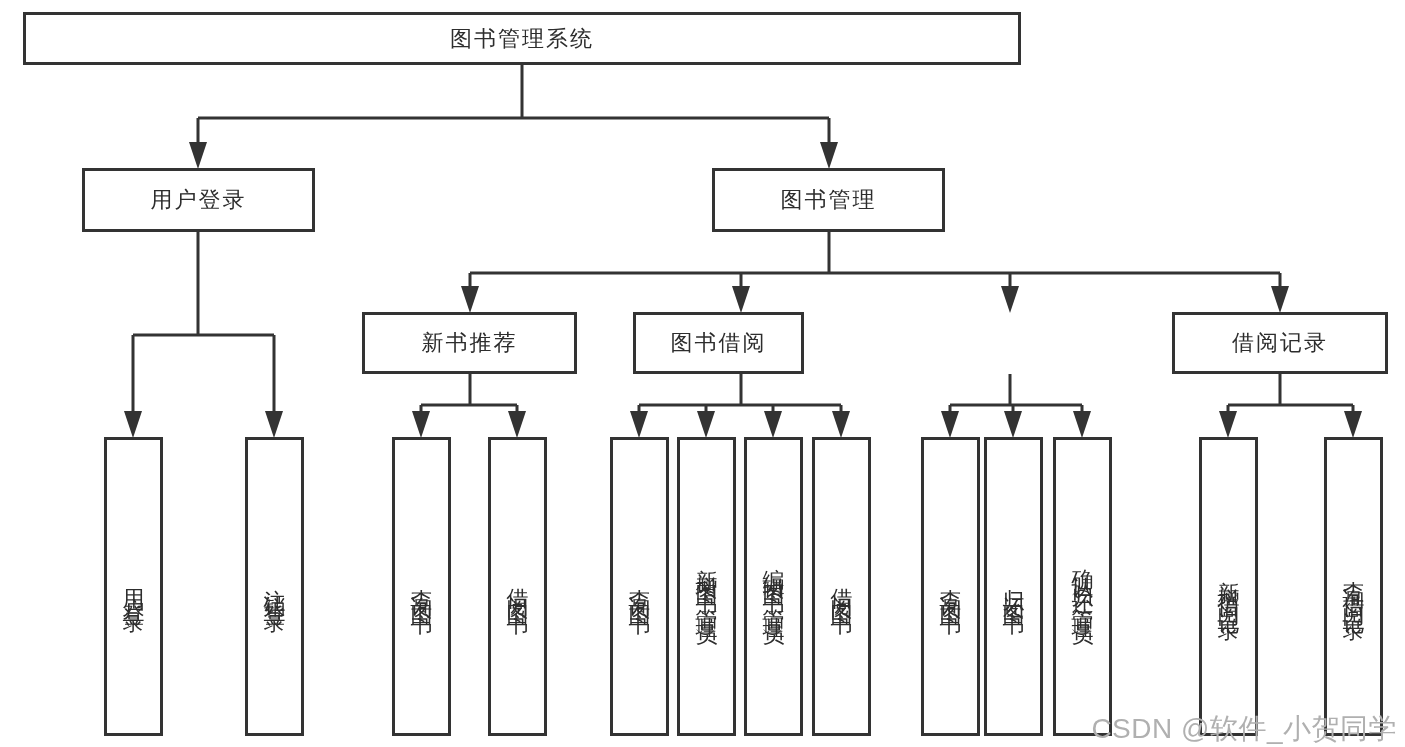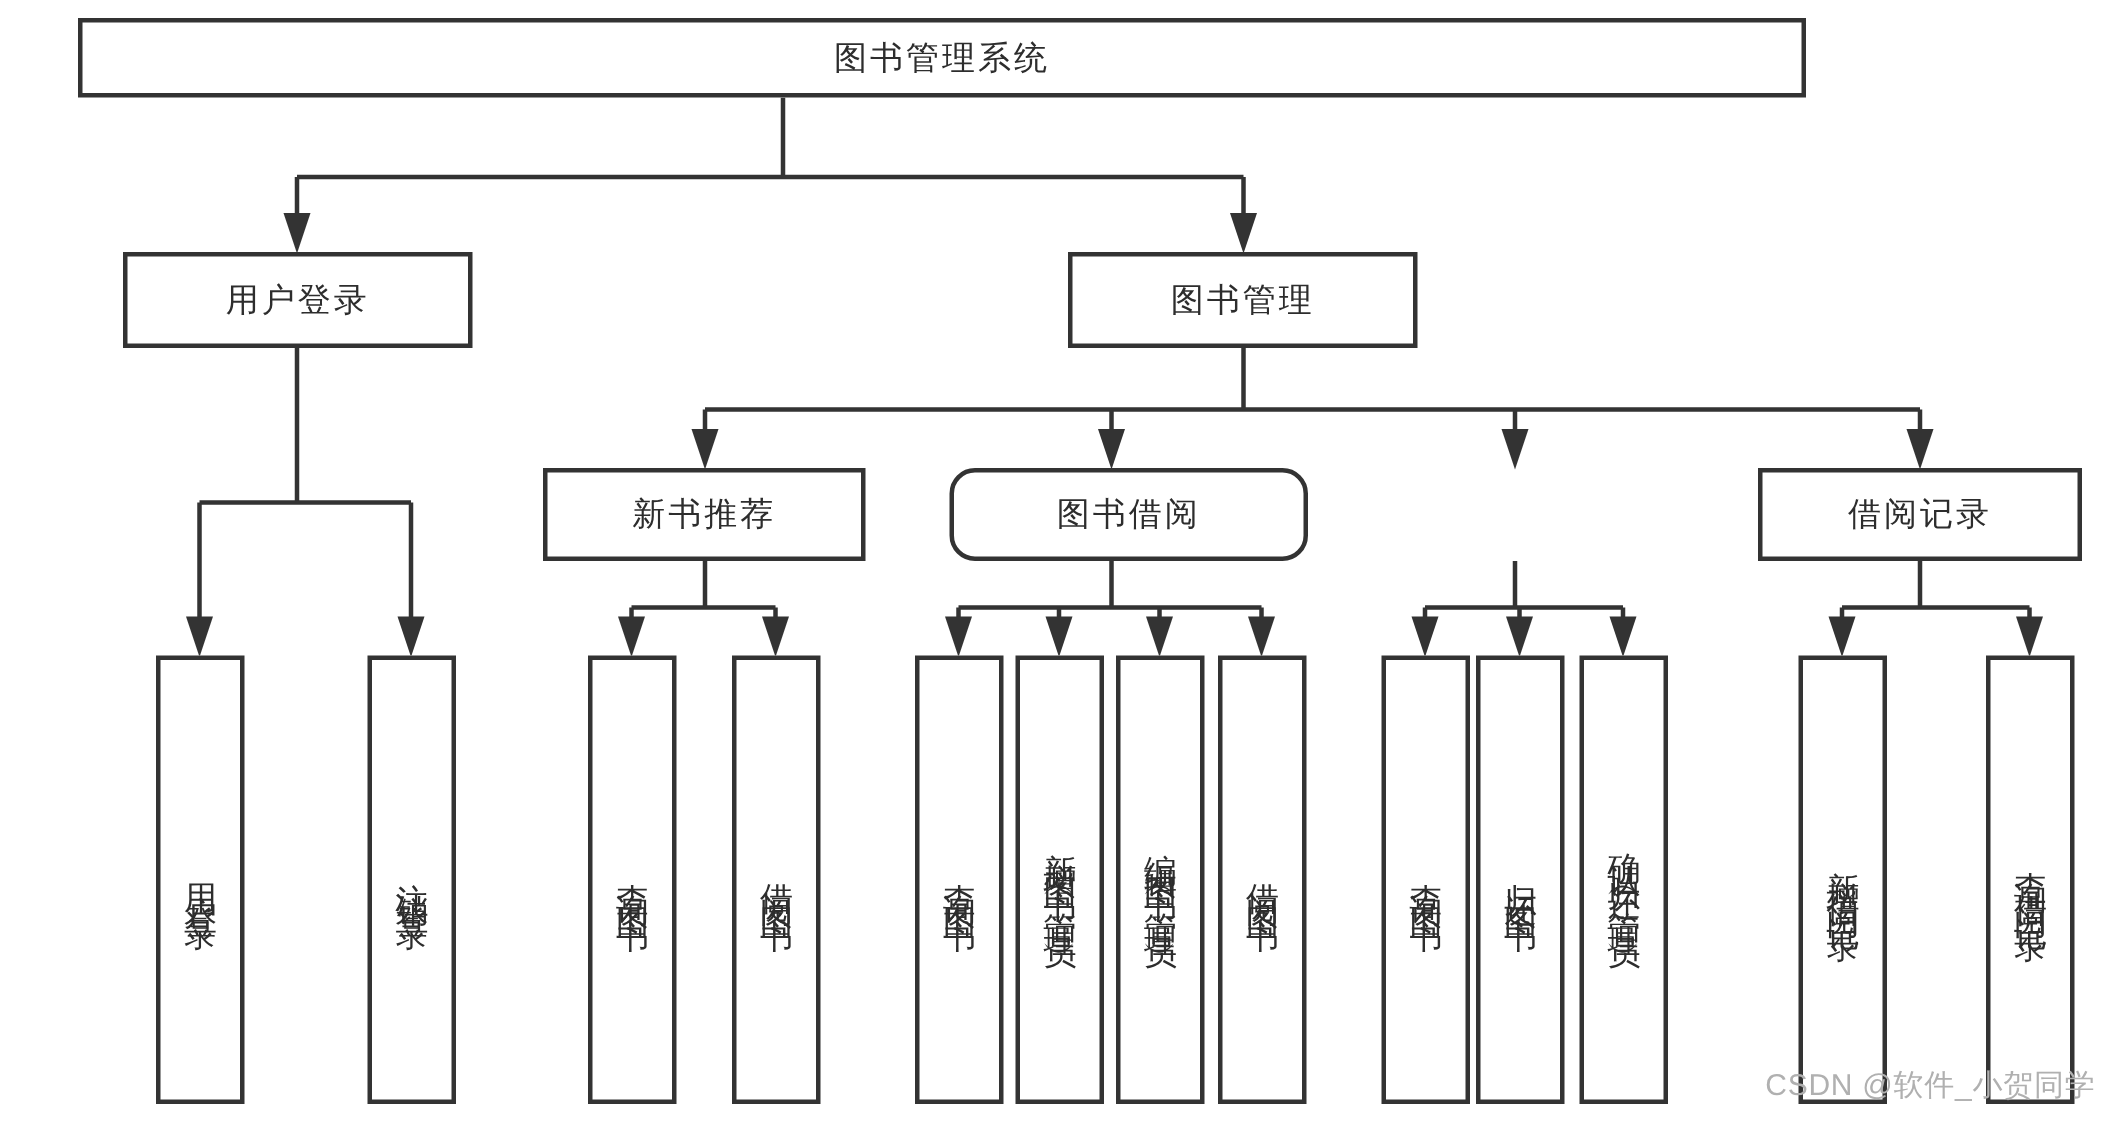--- a/index.html
+++ b/index.html
@@ -37,21 +37,21 @@
     text-orientation: mixed;
     letter-spacing: 8px;
     line-height: 1.1;
     white-space: nowrap;
   }
   .watermark {
     position: absolute;
     right: 8px;
     top: 710px;
     z-index: 3;
-    font-size: 20px;
+    font-size: 28px;
     color: var(--watermark, #b0b0b0);
     letter-spacing: 0.5px;
     white-space: nowrap;
   }
 </style>
 </head>
 <body>
 
 <div class="stage">
 
@@ -91,35 +91,35 @@
       <polygon class="ah" points="1004,411 1022,411 1013,438"></polygon>
       <polygon class="ah" points="1073,411 1091,411 1082,438"></polygon>
     </g>
     <g>
       <path class="ln" d="M1280 374 V405 M1228 405 H1353 M1228 405 V412 M1353 405 V412"></path>
       <polygon class="ah" points="1219,411 1237,411 1228,438"></polygon>
       <polygon class="ah" points="1344,411 1362,411 1353,438"></polygon>
     </g>
   </svg>
 
-  <div class="node h-node" style="left:23px; top:12px; width:1152px; height:53px;margin-left:29px;">
+  <div class="node h-node" style="left:23px; top:12px; width:998px; height:53px;">
     <span>图书管理系统</span>
   </div>
 
   <div class="node h-node" style="left:82px; top:168px; width:233px; height:64px;">
     <span>用户登录</span>
   </div>
   <div class="node h-node" style="left:712px; top:168px; width:233px; height:64px;align-items:center;">
     <span>图书管理</span>
   </div>
 
   <div class="node h-node" style="left:362px; top:312px; width:215px; height:62px;">
     <span>新书推荐</span>
   </div>
-  <div class="node h-node" style="left:633px; top:312px; width:239px; height:62px;border-radius:17px;">
+  <div class="node h-node" style="left:633px; top:312px; width:171px; height:62px;">
     <span>图书借阅</span>
   </div>
   <div class="node h-node" style="left:1172px; top:312px; width:216px; height:62px;">
     <span>借阅记录</span>
   </div>
 
   <div class="node v-node" style="left:104px; top:437px; width:59px; height:299px;">
     <span>用户登录</span>
   </div>
   <div class="node v-node" style="left:245px; top:437px; width:59px; height:299px;">

